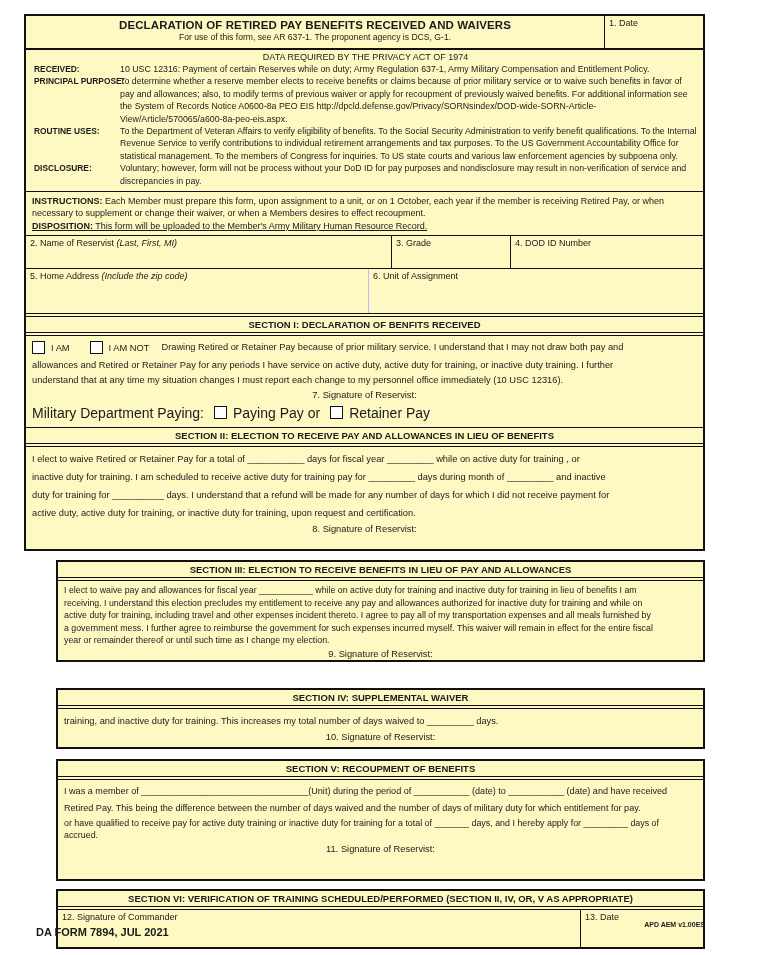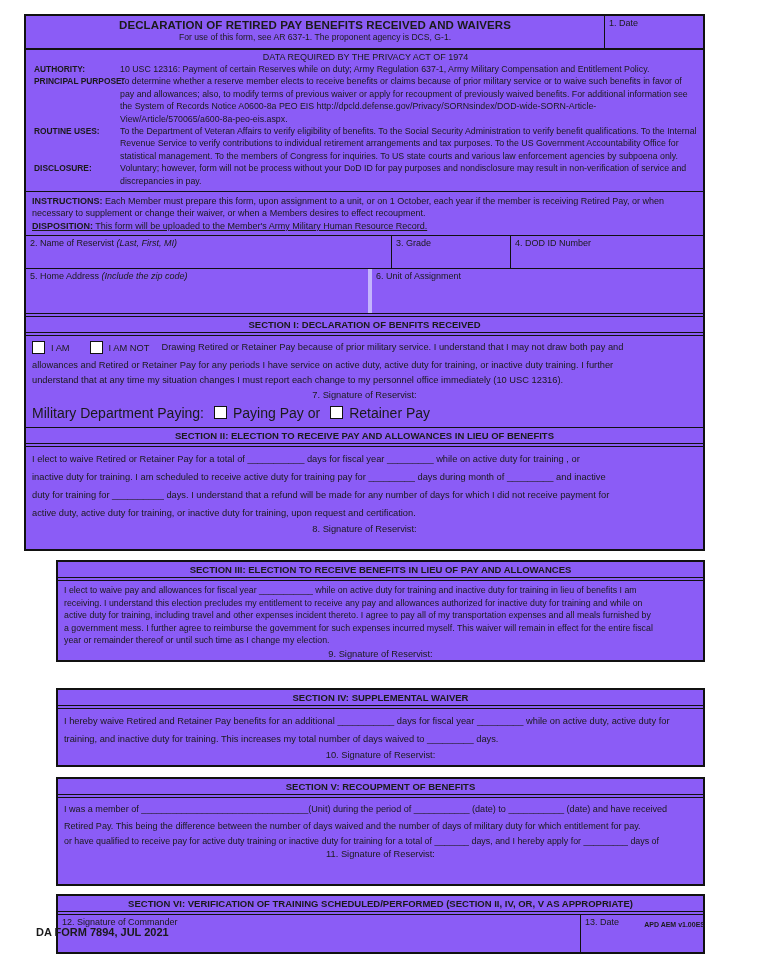--- a/index.html
+++ b/index.html
@@ -1,20 +1,20 @@
 <!DOCTYPE html>
 <html><head>
 <meta charset="utf-8">
 <style>
   * { box-sizing: border-box; margin: 0; padding: 0; }
   html, body { width: 768px; height: 955px; background: #ffffff; }
   body { position: relative; font-family: "Liberation Sans", sans-serif; color: #1a1a1a; }
   .form { position: absolute; left: 24px; top: 14px; width: 681px; }
 
-  .top-block, .sec-block { border: 2px solid #111; background: #8b5cf6; }
+  .top-block, .sec-block { border: 2px solid #111; background: #fef9c3; }
   .sec-block { border-width: 2px; margin-top: 0; margin-left: 32px; }
 
   
   .header-row { display: flex; border-bottom: 2px solid #111; height: 34px; }
   .title-cell { flex: 1; text-align: center; padding-top: 3px; }
   .title { font-size: 11.5px; font-weight: bold; letter-spacing: .1px; }
   .subtitle { font-size: 8.6px; margin-top: 1px; }
   .date-cell { width: 99px; border-left: 1px solid #111; font-size: 9px; padding: 2px 4px; }
 
   
@@ -32,21 +32,21 @@
   
   .frow { display: flex; border-bottom: 1px solid #111; }
   .fcell { font-size: 9px; padding: 2px 4px; }
   .fcell .it { font-style: italic; }
   .r234 { height: 33px; }
   .r234 .c-name { flex: 1; }
   .r234 .c-grade { width: 119px; border-left: 1px solid #111; }
   .r234 .c-dod { width: 193px; border-left: 1px solid #111; }
   .r56 { height: 45px; }
   .r56 .c-addr { width: 342px; }
-  .r56 .c-unit { flex: 1; border-left: 4px solid #c4b5fd; }
+  .r56 .c-unit { flex: 1; border-left: 1px solid #c4b5fd; }
 
   
   .sec-header { text-align: center; font-weight: bold; font-size: 9.5px; padding: 2px 0 2px 0;
                 border-top: 1px solid #111; border-bottom: 1px solid #111; margin-top: 2px; }
   .top-block .sec-header { border-top: 1px solid #111; }
   .sec-block .sec-header { border-top: 0; margin-top: 0; }
   .sec-content { border-top: 1px solid #111; margin-top: 2px; padding: 3px 6px 4px 6px; }
 
   .line { white-space: nowrap; overflow: hidden; }
   .lh18 .line { line-height: 18px; font-size: 9.3px; }
@@ -98,21 +98,21 @@
         <div class="subtitle">For use of this form, see AR 637-1. The proponent agency is DCS, G-1.</div>
       </div>
       <div class="date-cell">
         <span>1.  Date</span>
       </div>
     </div>
 
     <div class="privacy">
       <div class="privacy-heading">DATA REQUIRED BY THE PRIVACY ACT OF 1974</div>
       <div class="privacy-item">
-        <div class="privacy-label">AUTHORITY:</div>
+        <div class="privacy-label">RECEIVED:</div>
         <div class="privacy-text">10 USC 12316:  Payment of certain Reserves while on duty;  Army Regulation 637-1, Army Military Compensation and Entitlement Policy.</div>
       </div>
       <div class="privacy-item">
         <div class="privacy-label">PRINCIPAL PURPOSE:</div>
         <div class="privacy-text">To determine whether a reserve member elects to receive benefits or claims because of prior military service or to waive such benefits in favor of pay and allowances; also, to modify terms of previous waiver or apply for recoupment of previously waived benefits.  For additional information see the System of Records Notice A0600-8a PEO EIS http://dpcld.defense.gov/Privacy/SORNsindex/DOD-wide-SORN-Article-View/Article/570065/a600-8a-peo-eis.aspx.</div>
       </div>
       <div class="privacy-item">
         <div class="privacy-label">ROUTINE USES:</div>
         <div class="privacy-text">To the Department of Veteran Affairs to verify eligibility of benefits. To the Social Security Administration to verify benefit qualifications. To the Internal Revenue Service to verify contributions to individual retirement arrangements and tax purposes. To the US Government Accountability Office for statistical management. To the members of Congress for inquiries. To US state courts and various law enforcement agencies by subpoena only.</div>
       </div>
@@ -184,34 +184,34 @@
       <div class="line">year or remainder thereof or until such time as I change my election.</div>
       <div class="sig-line">9.  Signature of Reservist:</div>
     </div>
   </div>
 
   <div class="gap26"></div>
 
   <div class="sec-block">
     <div class="sec-header">SECTION IV:  SUPPLEMENTAL WAIVER</div>
     <div class="sec-content lh18">
-      <div class="line">I hereby waive Retired and Retainer Pay benefits for an additional ___________ days for fiscal year _________ while on active duty, active duty for</div>
       <div class="line">training, and inactive duty for training.  This increases my total number of days waived to _________ days.</div>
       <div class="sig-line">10.  Signature of Reservist:</div>
     </div>
   </div>
 
   <div class="gap10"></div>
 
   <div class="sec-block">
     <div class="sec-header">SECTION V:  RECOUPMENT OF BENEFITS</div>
       <div class="sec-content sec5 pad-bottom-24 lh12" style="border-top: 1px solid rgb(17, 17, 17); margin-top: 2px; border-bottom: 0px;">
     <div class="line">I was a member of _________________________________(Unit) during the period of ___________ (date) to ___________ (date) and have received</div>
         <div class="line">Retired Pay.  This being the difference between the number of days waived and the number of days of military duty for which entitlement for pay.</div>
         <div class="line">or have qualified to receive pay for active duty training or inactive duty for training for a total of _______ days, and I hereby apply for _________ days of</div>
+        <div class="line">accrued.</div>
         <div class="sig-line">11.  Signature of Reservist:</div>
       </div>
   </div>
 
   <div class="gap8"></div>
 
   <div class="sec-block">
     <div class="sec-header">SECTION VI:  VERIFICATION OF TRAINING SCHEDULED/PERFORMED  (SECTION II, IV, OR, V AS APPROPRIATE)</div>
     <div class="r1213">
       <div class="fcell c-cmd"><span>12. Signature of Commander</span></div>

